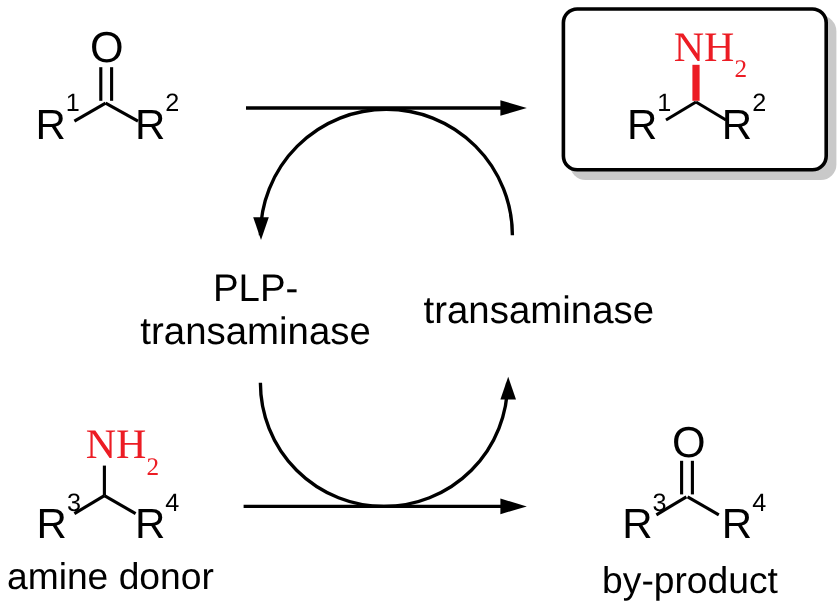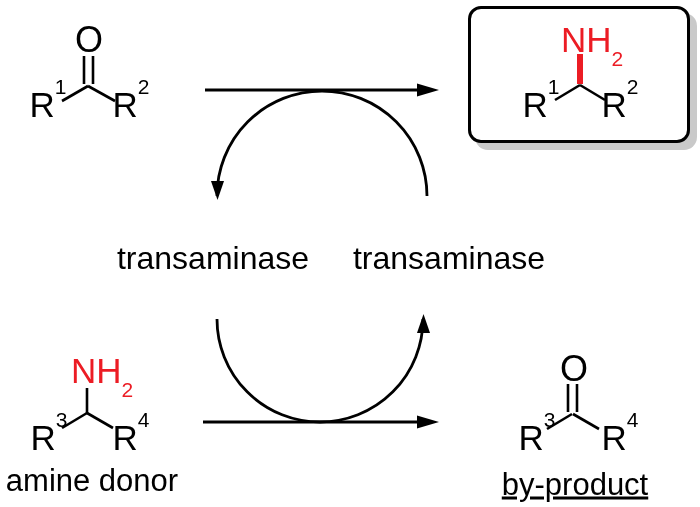--- a/index.html
+++ b/index.html
@@ -6,21 +6,21 @@
   html,body { margin:0; padding:0; }
   body {
     width:700px; height:507px; position:relative; overflow:hidden;
     background:var(--background);
     font-family:"Liberation Sans","DejaVu Sans",sans-serif;
     color:var(--ink);
   }
   .abs { position:absolute; transform:translate(-50%,-50%); white-space:nowrap; line-height:1; }
   .formula { font-size:35px; }
   .atom { font-size:36px; }
-  .red { color:var(--accent-red); }
+  .red { color:var(--accent-red);font-family:Liberation Serif, serif; }
   sup.fsup { font-size:21px; position:relative; top:-0.5em; line-height:0; }
   sub.fsub { font-size:21px; position:relative; top:0.30em; line-height:0; }
   .enzyme { font-size:32px; line-height:36px; text-align:center; }
   .caption { font-size:31px; }
   .product-box {
     position:absolute; box-sizing:border-box;
     left:468px; top:6px; width:222px; height:137px;
     background:var(--background);
     border:3px solid var(--ink); border-radius:13px;
     box-shadow:7px 7px 0 var(--box-shadow);
@@ -87,27 +87,28 @@
 
 <div class="abs atom" style="left:89px; top:40px;">O</div>
 <div class="abs formula" style="left:48px; top:104px;"><span>R</span><sup class="fsup">1</sup></div>
 <div class="abs formula" style="left:131px; top:104px;"><span>R</span><sup class="fsup">2</sup></div>
 
 <div class="abs formula red" style="left:592px; top:39px;"><span>NH</span><sub class="fsub">2</sub></div>
 <div class="abs formula" style="left:541px; top:104px;"><span>R</span><sup class="fsup">1</sup></div>
 <div class="abs formula" style="left:620px; top:104px;"><span>R</span><sup class="fsup">2</sup></div>
 
 <div class="abs enzyme" style="left:213px; top:258px;">
+  <div>PLP-</div>
   <div>transaminase</div>
 </div>
 <div class="abs enzyme" style="left:449px; top:258px;">
   <div>transaminase</div>
 </div>
 
 <div class="abs formula red" style="left:102px; top:370px;"><span>NH</span><sub class="fsub">2</sub></div>
 <div class="abs formula" style="left:49px; top:437px;"><span>R</span><sup class="fsup">3</sup></div>
 <div class="abs formula" style="left:131px; top:437px;"><span>R</span><sup class="fsup">4</sup></div>
 <div class="abs caption" style="left:92px; top:480px;">amine donor</div>
 
 <div class="abs atom" style="left:574px; top:369px;">O</div>
 <div class="abs formula" style="left:537px; top:437px;"><span>R</span><sup class="fsup">3</sup></div>
 <div class="abs formula" style="left:620px; top:437px;"><span>R</span><sup class="fsup">4</sup></div>
-<div class="abs caption" style="left:575px; top:484px;text-decoration:underline;">by-product</div>
+<div class="abs caption" style="left:575px; top:484px;">by-product</div>
 
 </body></html>

